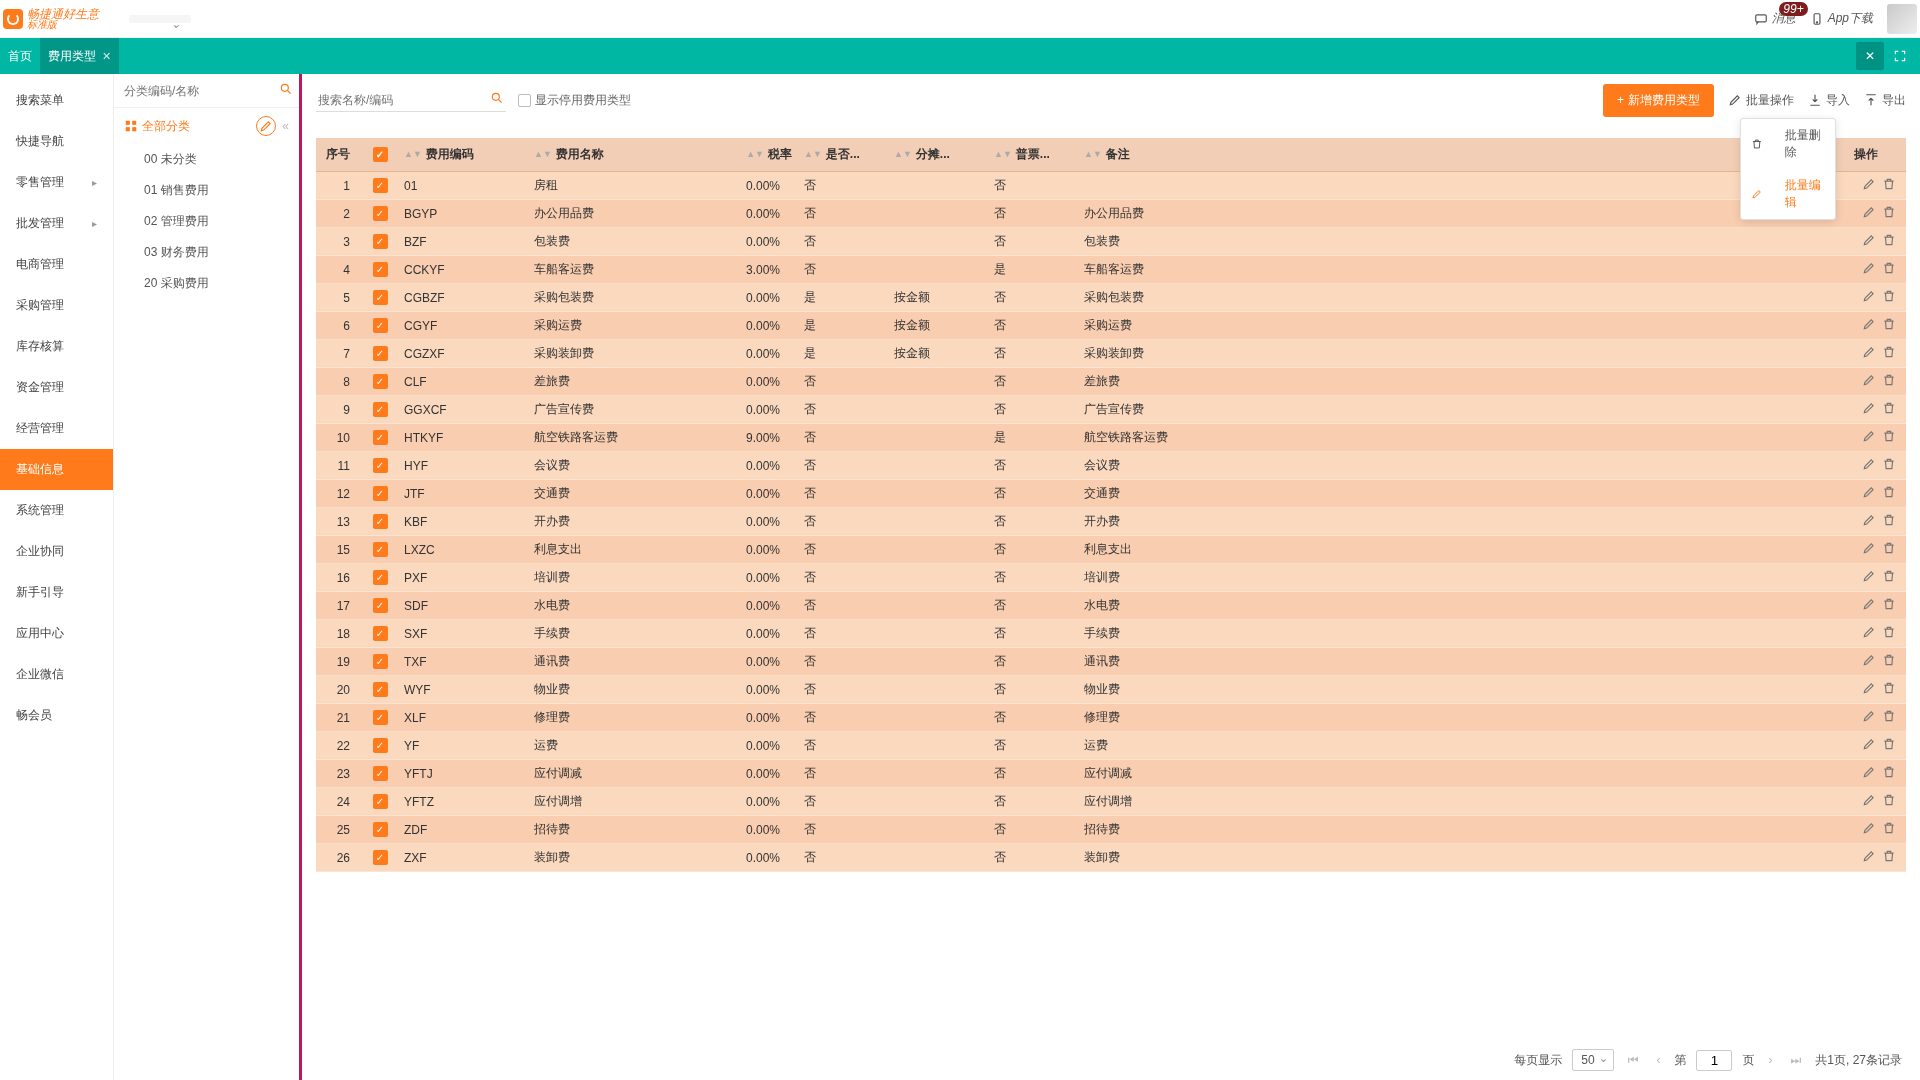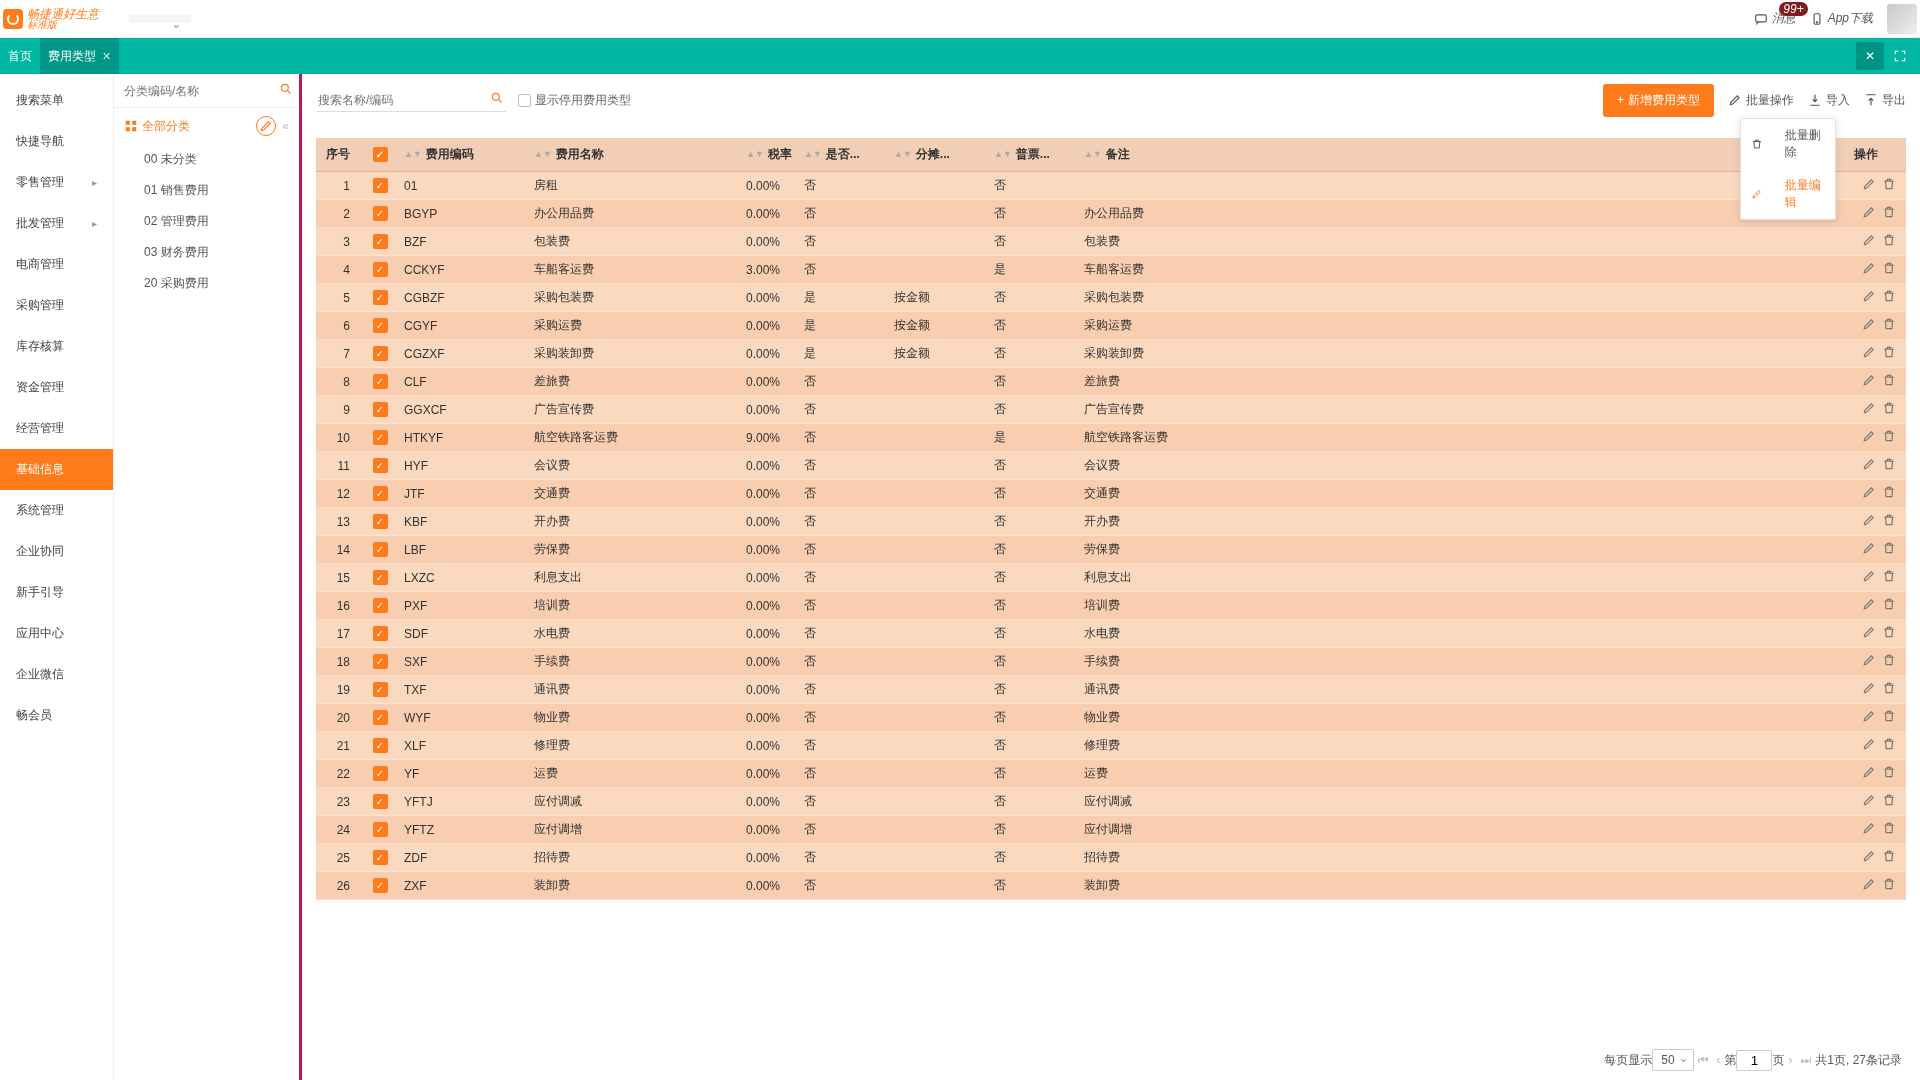--- a/index.html
+++ b/index.html
@@ -82,21 +82,21 @@
 .td-rate { text-align: right; padding-right: 18px; }
 .th-bool1 { width: 90px; }
 .th-alloc { width: 100px; }
 .th-bool2 { width: 90px; }
 .th-ops { width: 80px; text-align: center; }
 .td-ops { text-align: right; padding-right: 10px; }
 .row-icon { color: #777; cursor: pointer; margin-left: 6px; }
 .sort { color: #aaa; font-size: 9px; margin-right: 4px; display: inline-flex; flex-direction: column; line-height: 5px; vertical-align: middle; }
 
 
-.pager { height: 40px; display: flex; align-items: center; justify-content: flex-end; padding: 0 18px; color: #555; }
+.pager { height: 40px; display: flex; align-items: center; justify-content: flex-end; gap: 10px; padding: 0 18px; color: #555; }
 .pg-sel { border: 1px solid #ccc; padding: 3px 18px 3px 8px; border-radius: 2px; position: relative; cursor: pointer; }
 .pg-sel::after { content: "⌄"; position: absolute; right: 4px; top: 1px; color: #999; }
 .pg-btn { color: #bbb; cursor: pointer; padding: 2px 4px; }
 .pg-input { width: 36px; border: 1px solid #ccc; text-align: center; padding: 2px; border-radius: 2px; }
 
 svg { width: 14px; height: 14px; }
 </style>
 </head>
 <body>
 
@@ -515,36 +515,20 @@
                 <td></td>
                 <td>否</td>
                 <td>开办费</td>
                 <td class="td-ops"><span class="row-icon"><svg viewBox="0 0 24 24" fill="none" stroke="currentColor" stroke-width="2">
                       <path d="M4 20l4-1 11-11-3-3L5 16l-1 4z"></path>
                     </svg></span><span class="row-icon"><svg viewBox="0 0 24 24" fill="none" stroke="currentColor" stroke-width="2">
                       <path d="M4 7h16M9 7V4h6v3M6 7l1 13h10l1-13"></path>
                     </svg></span></td>
               </tr>
               <tr>
-                <td class="td-seq">14</td>
-                <td class="td-chk"><span class="cb">✓</span></td>
-                <td>LBF</td>
-                <td>劳保费</td>
-                <td class="td-rate">0.00%</td>
-                <td>否</td>
-                <td></td>
-                <td>否</td>
-                <td>劳保费</td>
-                <td class="td-ops"><span class="row-icon"><svg viewBox="0 0 24 24" fill="none" stroke="currentColor" stroke-width="2">
-                      <path d="M4 20l4-1 11-11-3-3L5 16l-1 4z"></path>
-                    </svg></span><span class="row-icon"><svg viewBox="0 0 24 24" fill="none" stroke="currentColor" stroke-width="2">
-                      <path d="M4 7h16M9 7V4h6v3M6 7l1 13h10l1-13"></path>
-                    </svg></span></td>
-              </tr>
-              <tr>
                 <td class="td-seq">15</td>
                 <td class="td-chk"><span class="cb">✓</span></td>
                 <td>LXZC</td>
                 <td>利息支出</td>
                 <td class="td-rate">0.00%</td>
                 <td>否</td>
                 <td></td>
                 <td>否</td>
                 <td>利息支出</td>
                 <td class="td-ops"><span class="row-icon"><svg viewBox="0 0 24 24" fill="none" stroke="currentColor" stroke-width="2">

